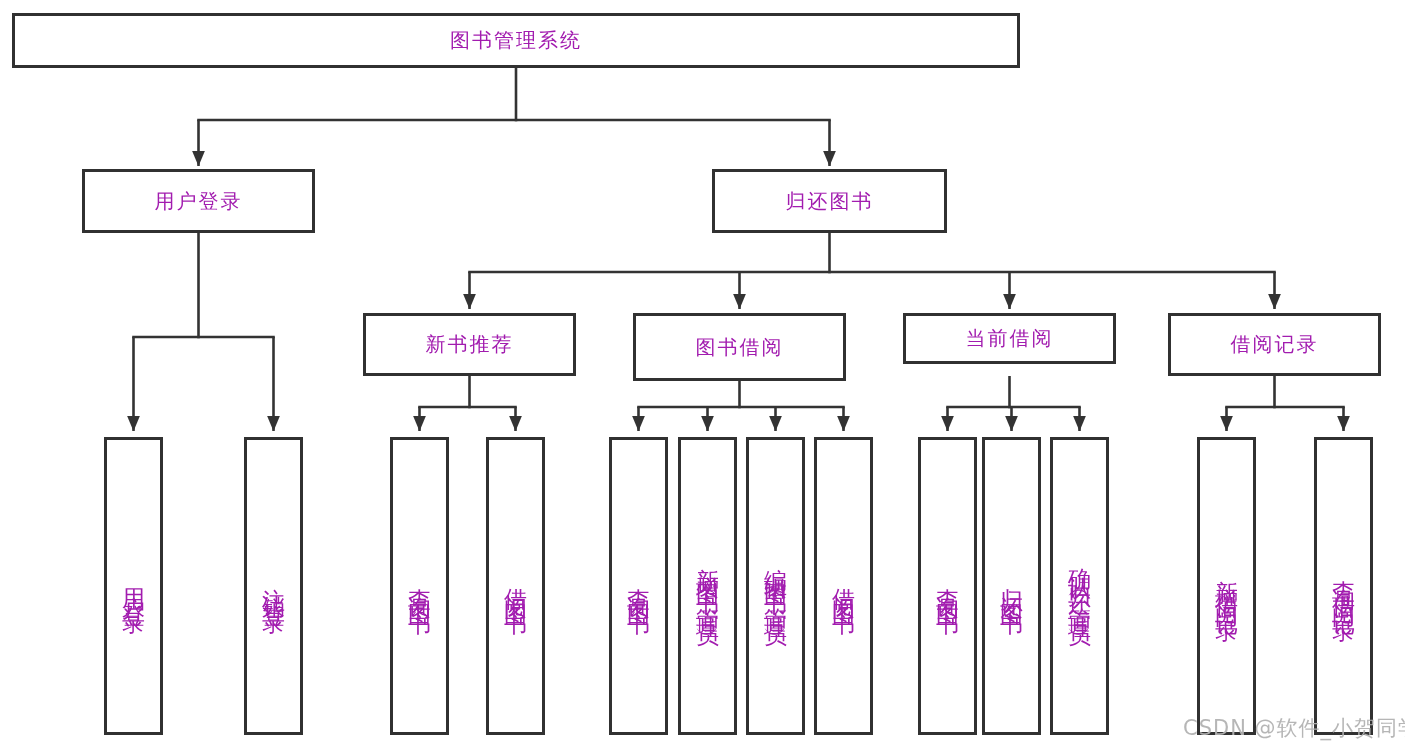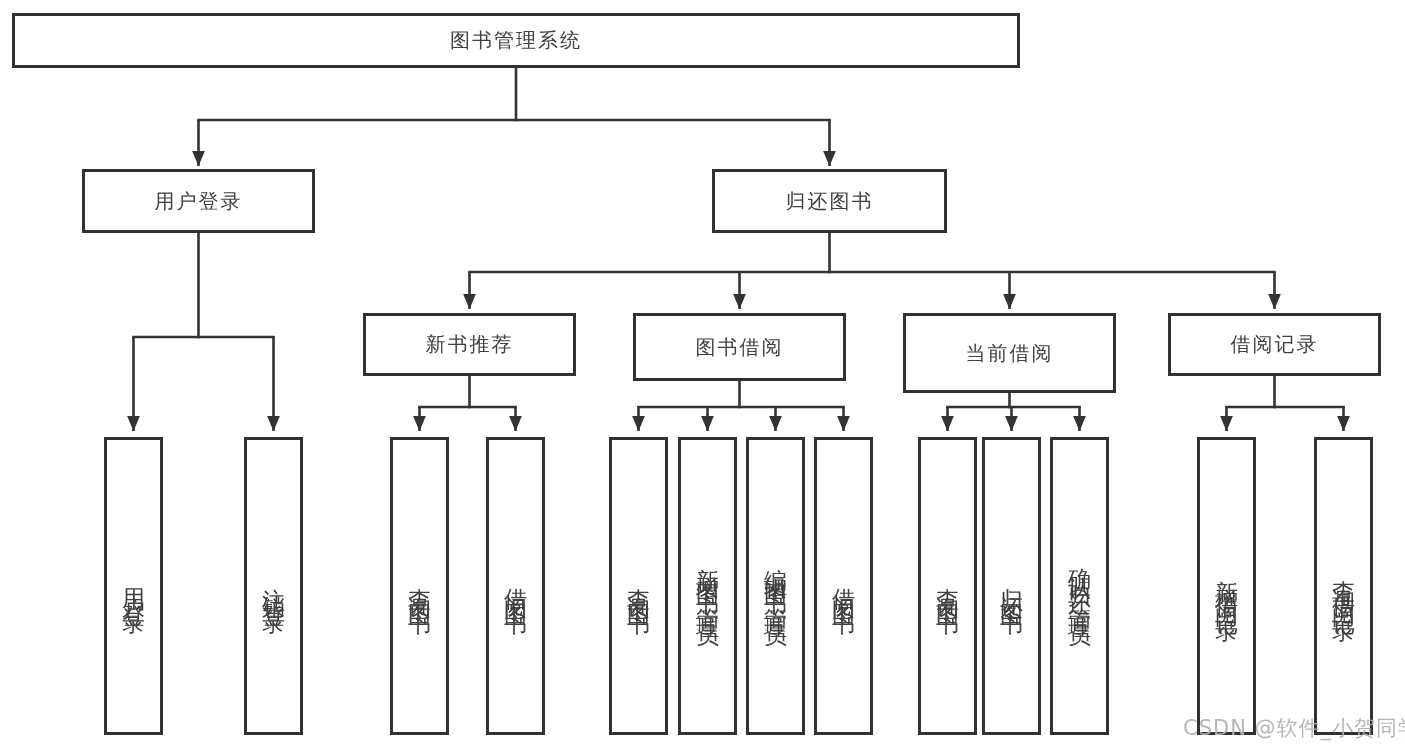--- a/index.html
+++ b/index.html
@@ -22,21 +22,21 @@
     z-index: 0;
   }
   .box {
     position: absolute;
     box-sizing: border-box;
     background: #ffffff;
     border: 3px solid #313131;
     display: flex;
     align-items: center;
     justify-content: center;
-    color: #404040;
+    color: #a21caf;
     z-index: 1;
   }
   .h-box span {
     font-size: 20px;
     letter-spacing: 2px;
     white-space: nowrap;
   }
   .v-box span {
     writing-mode: vertical-rl;
     text-orientation: mixed;
@@ -121,21 +121,21 @@
   <div class="box h-box" style="left:712px; top:169px; width:235px; height:64px;">
     <span>归还图书</span>
   </div>
 
   <div class="box h-box" style="left:363px; top:313px; width:213px; height:63px;">
     <span>新书推荐</span>
   </div>
   <div class="box h-box" style="left:633px; top:313px; width:213px; height:68px;">
     <span>图书借阅</span>
   </div>
-  <div class="box h-box" style="left:903px; top:313px; width:213px; height:80px;">
+  <div class="box h-box" style="left:903px; top:313px; width:213px; height:51px;">
     <span>当前借阅</span>
   </div>
   <div class="box h-box" style="left:1168px; top:313px; width:213px; height:63px;">
     <span>借阅记录</span>
   </div>
 
   <div class="box v-box" style="left:104px; top:437px; width:59px; height:298px;">
     <span>用户登录</span>
   </div>
   <div class="box v-box" style="left:244px; top:437px; width:59px; height:298px;">

